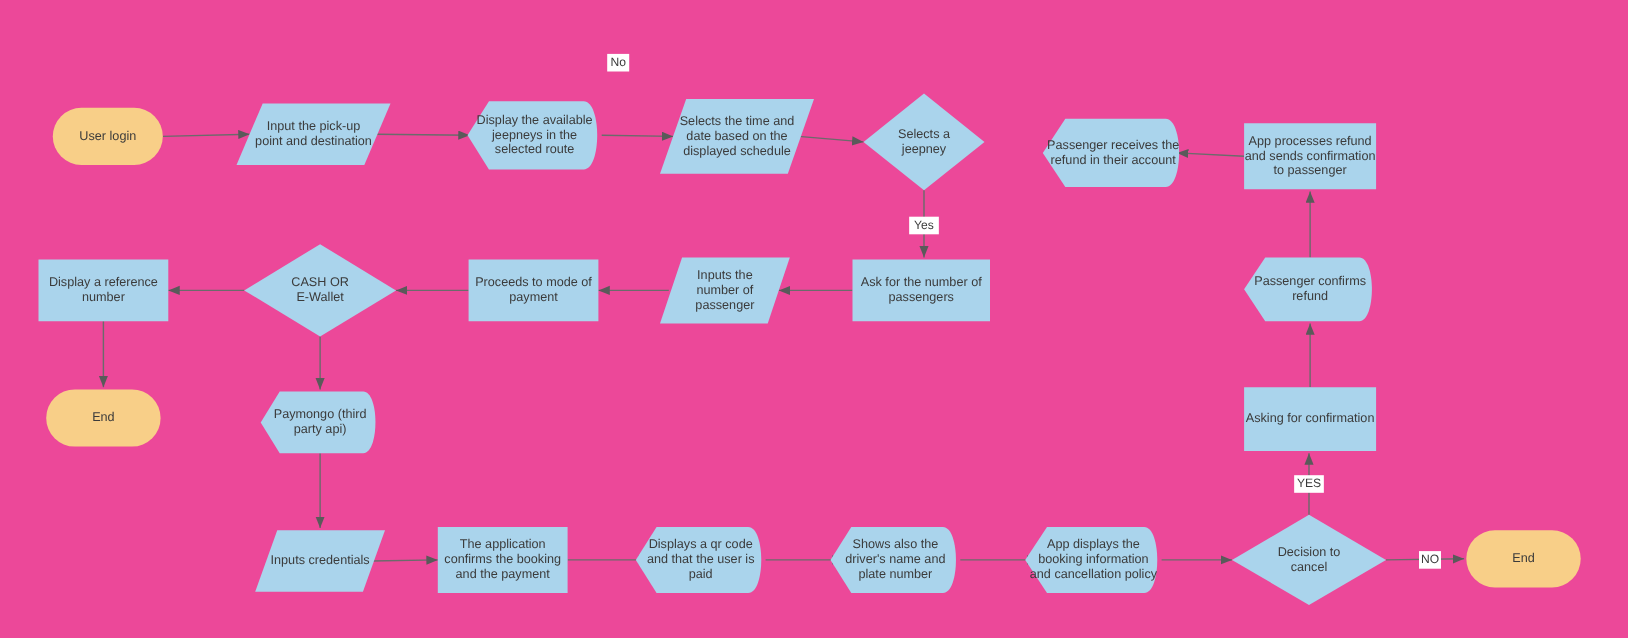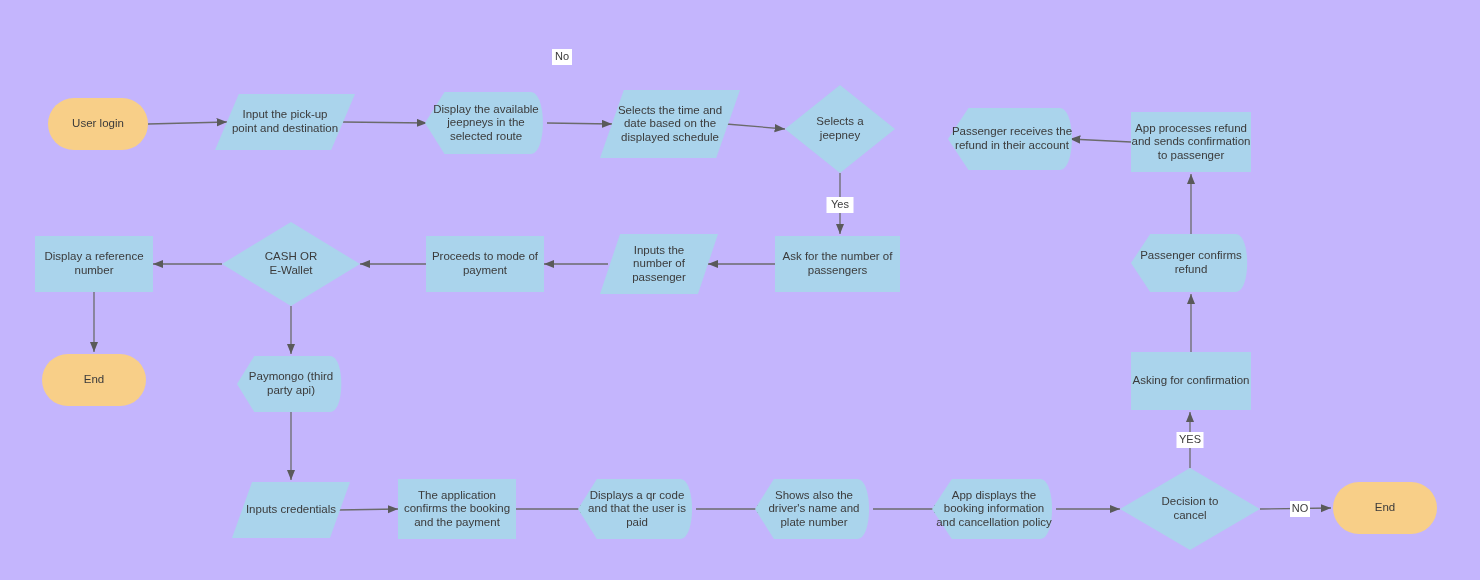--- a/index.html
+++ b/index.html
@@ -7,21 +7,21 @@
     padding: 0;
     background: #ffffff;
   }
   body {
     font-family: "Liberation Sans", sans-serif;
   }
   #canvas {
     position: relative;
     width: 1480px;
     height: 580px;
-    background: #c4b5fd;
+    background: #ec4899;
     overflow: hidden;
   }
   svg.layer {
     position: absolute;
     left: 0;
     top: 0;
     width: 1480px;
     height: 580px;
   }
   svg.edges { z-index: 1; }

